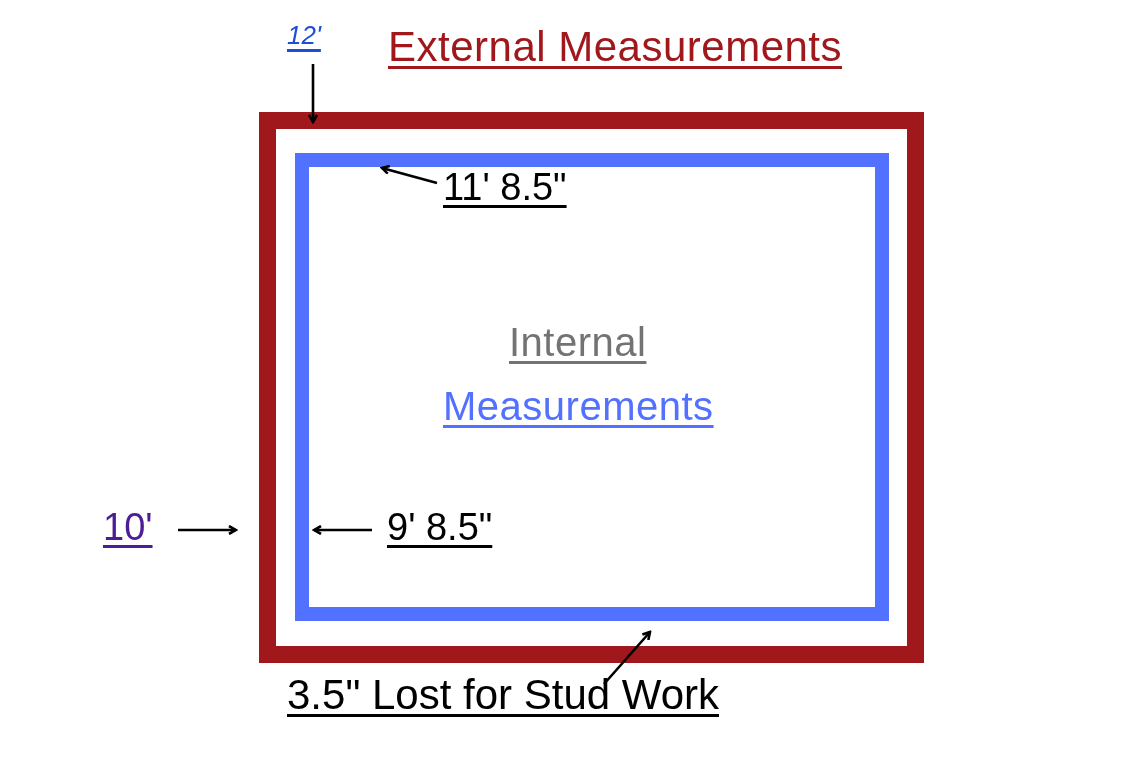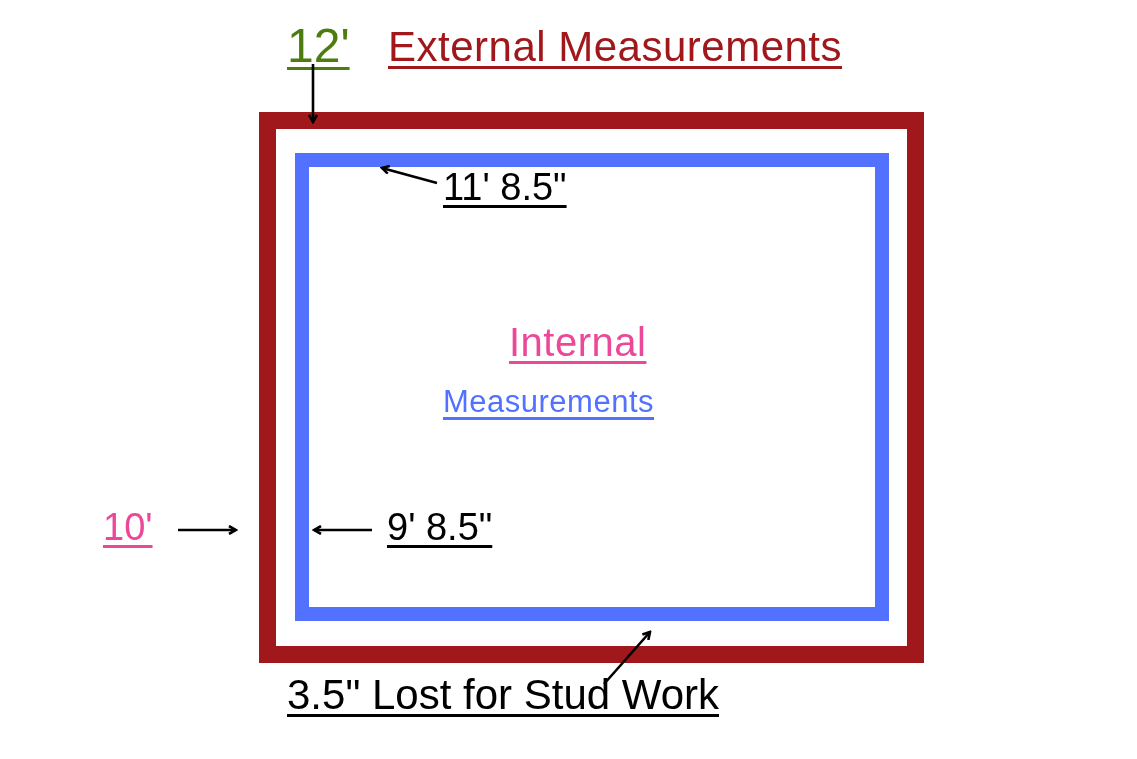--- a/index.html
+++ b/index.html
@@ -13,28 +13,28 @@
 </style>
 </head>
 <body>
 
 <div class="frame" style="left:259px; top:112px; width:665px; height:551px; border:17px solid #A0181C;"></div>
 
 <div class="frame" style="left:295px; top:153px; width:594px; height:468px; border:14px solid #5271FF;"></div>
 
 <div class="lbl" style="left:388px; top:26px; font-size:42px; color:#A0181C; letter-spacing:0.5px;">External Measurements</div>
 
-<div class="lbl" style="left:509px; top:322px; font-size:40px; color:#ec4899; letter-spacing:0.5px;">Internal</div>
-<div class="lbl" style="left:443px; top:386px; font-size:31px; color:#5271FF; letter-spacing:0.5px;">Measurements</div>
+<div class="lbl" style="left:509px; top:322px; font-size:40px; color:#737373; letter-spacing:0.5px;">Internal</div>
+<div class="lbl" style="left:443px; top:386px; font-size:40px; color:#5271FF; letter-spacing:0.5px;">Measurements</div>
 
-<div class="lbl" style="left:287px; top:22px; font-size:48px; color:#4d7c0f;">12'</div>
+<div class="lbl" style="left:287px; top:22px; font-size:26px; color:#1d4ed8;font-style:italic;">12'</div>
 
 <div class="lbl" style="left:443px; top:168px; font-size:38px; color:#000;">11' 8.5"</div>
 
-<div class="lbl" style="left:103px; top:508px; font-size:38px; color:#ec4899;">10'</div>
+<div class="lbl" style="left:103px; top:508px; font-size:38px; color:#4c1d95;">10'</div>
 
 <div class="lbl" style="left:387px; top:508px; font-size:38px; color:#000;">9' 8.5"</div>
 
 <div class="lbl" style="left:287px; top:674px; font-size:42px; color:#000;">3.5" Lost for Stud Work</div>
 
 <svg class="arrows" width="1137" height="759">
   <defs>
     <marker id="ah" markerWidth="10" markerHeight="10" refX="8" refY="5" orient="auto" markerUnits="userSpaceOnUse">
       <path d="M1,1 L8,5 L1,9" fill="none" stroke="#000" stroke-width="2.6"></path>
     </marker>

